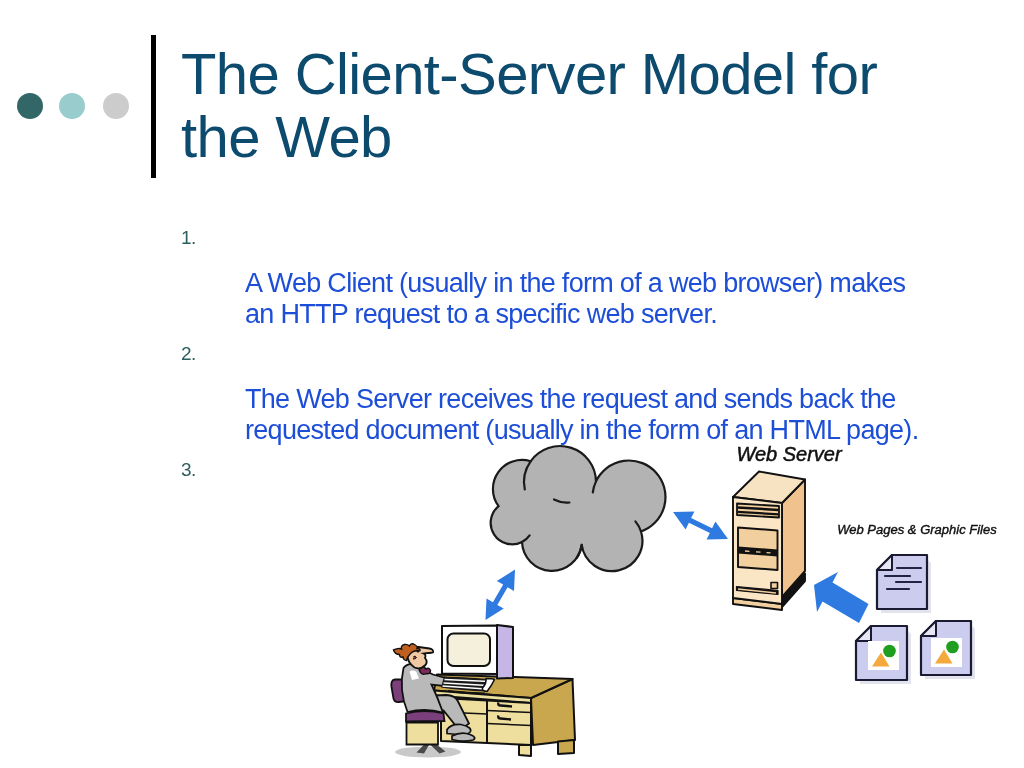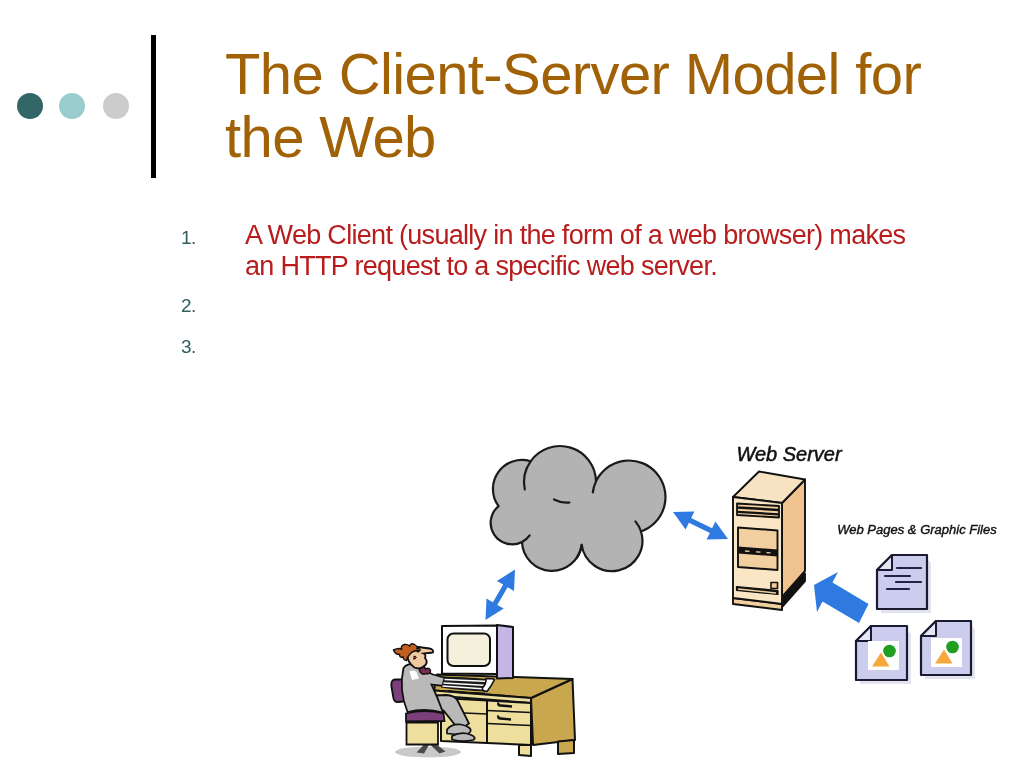--- a/index.html
+++ b/index.html
@@ -4,40 +4,41 @@
 <style>
   html,body{margin:0;padding:0;}
   body{width:1024px;height:768px;background:#ffffff;overflow:hidden;
        font-family:"Liberation Sans", sans-serif;position:relative;}
   .dot{position:absolute;border-radius:50%;width:26px;height:26px;}
   #dot1{left:17px;top:93px;background:#336666;}
   #dot2{left:59px;top:93px;background:#99cccc;}
   #dot3{left:103px;top:93px;background:#cccccc;}
   #vbar{position:absolute;left:151px;top:35px;width:4.5px;height:143px;background:#000000;}
   #title{position:absolute;left:181px;top:42px;width:780px;
-         font-size:58px;line-height:63px;color:#a16207;letter-spacing:-0.6px;margin-left:44px;}
+         font-size:58px;line-height:63px;color:#0c4a6e;letter-spacing:-0.6px;}
   #list{position:absolute;left:181px;top:220px;width:760px;}
   .item{display:flex;margin-bottom:7px;}
   .num{width:64px;flex:0 0 64px;font-size:19px;line-height:30.5px;color:#2e5e5e;padding-top:3.2px;letter-spacing:-0.5px;}
-  .txt{font-size:27px;line-height:30.5px;color:#b91c1c;letter-spacing:-0.7px;white-space:nowrap;}
+  .txt{font-size:27px;line-height:30.5px;color:#1d4ed8;letter-spacing:-0.7px;white-space:nowrap;margin-top:48px;}
 </style>
 </head>
 <body>
   <div class="dot" id="dot1"></div>
   <div class="dot" id="dot2"></div>
   <div class="dot" id="dot3"></div>
   <div id="vbar"></div>
   <div id="title">The Client-Server Model for<br>the Web</div>
   <div id="list">
     <div class="item">
       <div class="num">1.</div>
       <div class="txt">A Web Client (usually in the form of a web browser) makes<br>an HTTP request to a specific web server.</div>
     </div>
     <div class="item">
       <div class="num">2.</div>
+      <div class="txt">The Web Server receives the request and sends back the<br>requested document (usually in the form of an HTML page).</div>
     </div>
     <div class="item">
       <div class="num">3.</div>
     </div>
   </div>
 
   <svg id="art" width="1024" height="768" viewBox="0 0 1024 768" style="position:absolute;left:0;top:0;">
 
     <path d="M 498.6 506.2 A 29 29 0 0 1 530.6 461.3 A 36 36 0 0 1 596.0 481.4 A 36.5 36.5 0 1 1 641.0 531.5 A 30.5 30.5 0 1 1 581.7 544.9 A 30 30 0 0 1 522.0 542.0 A 21.5 21.5 0 0 1 498.6 506.2 Z" fill="#b3b3b3" stroke="#1a1a1a" stroke-width="2.2" stroke-linejoin="round"></path>
     <g fill="none" stroke="#1a1a1a" stroke-width="2.2" stroke-linecap="round">

